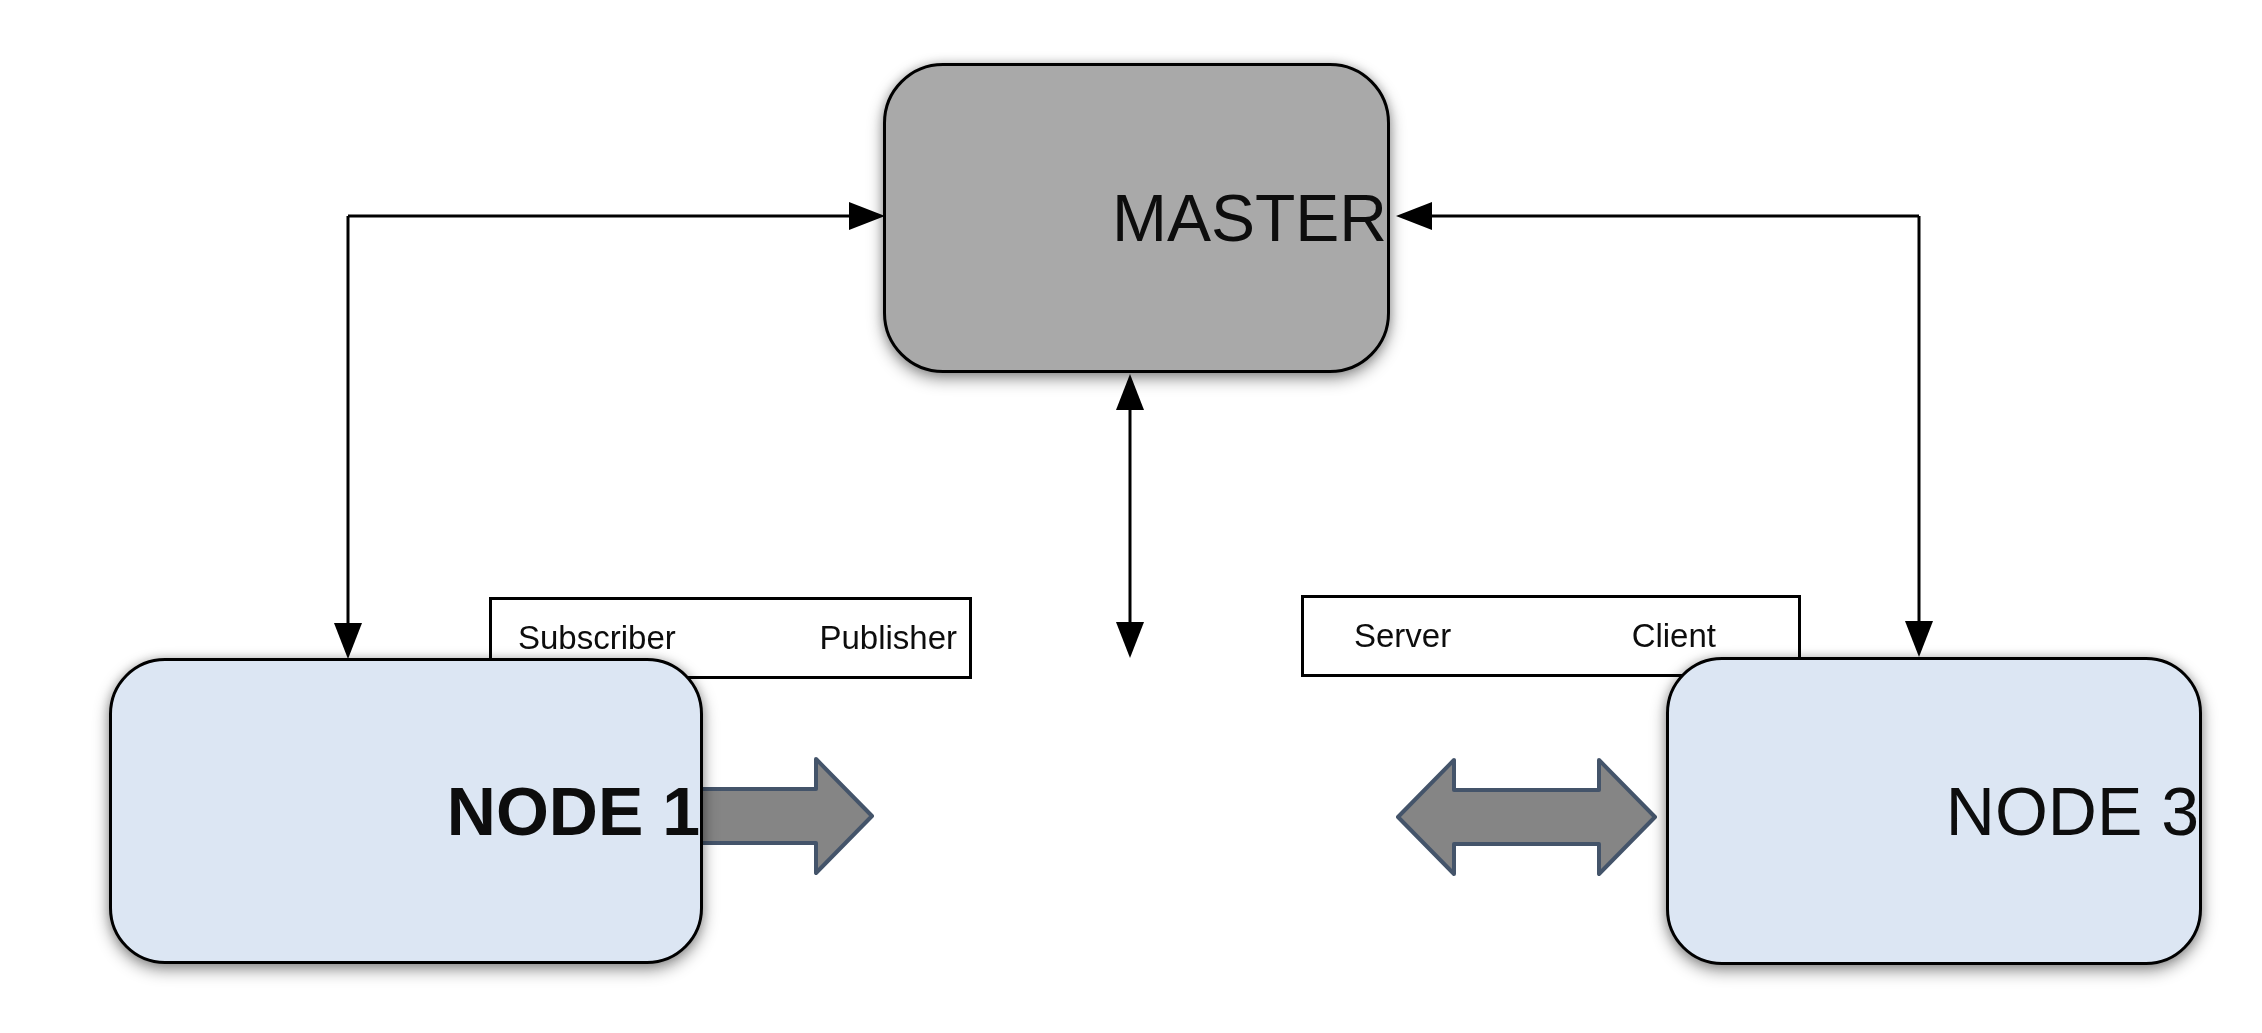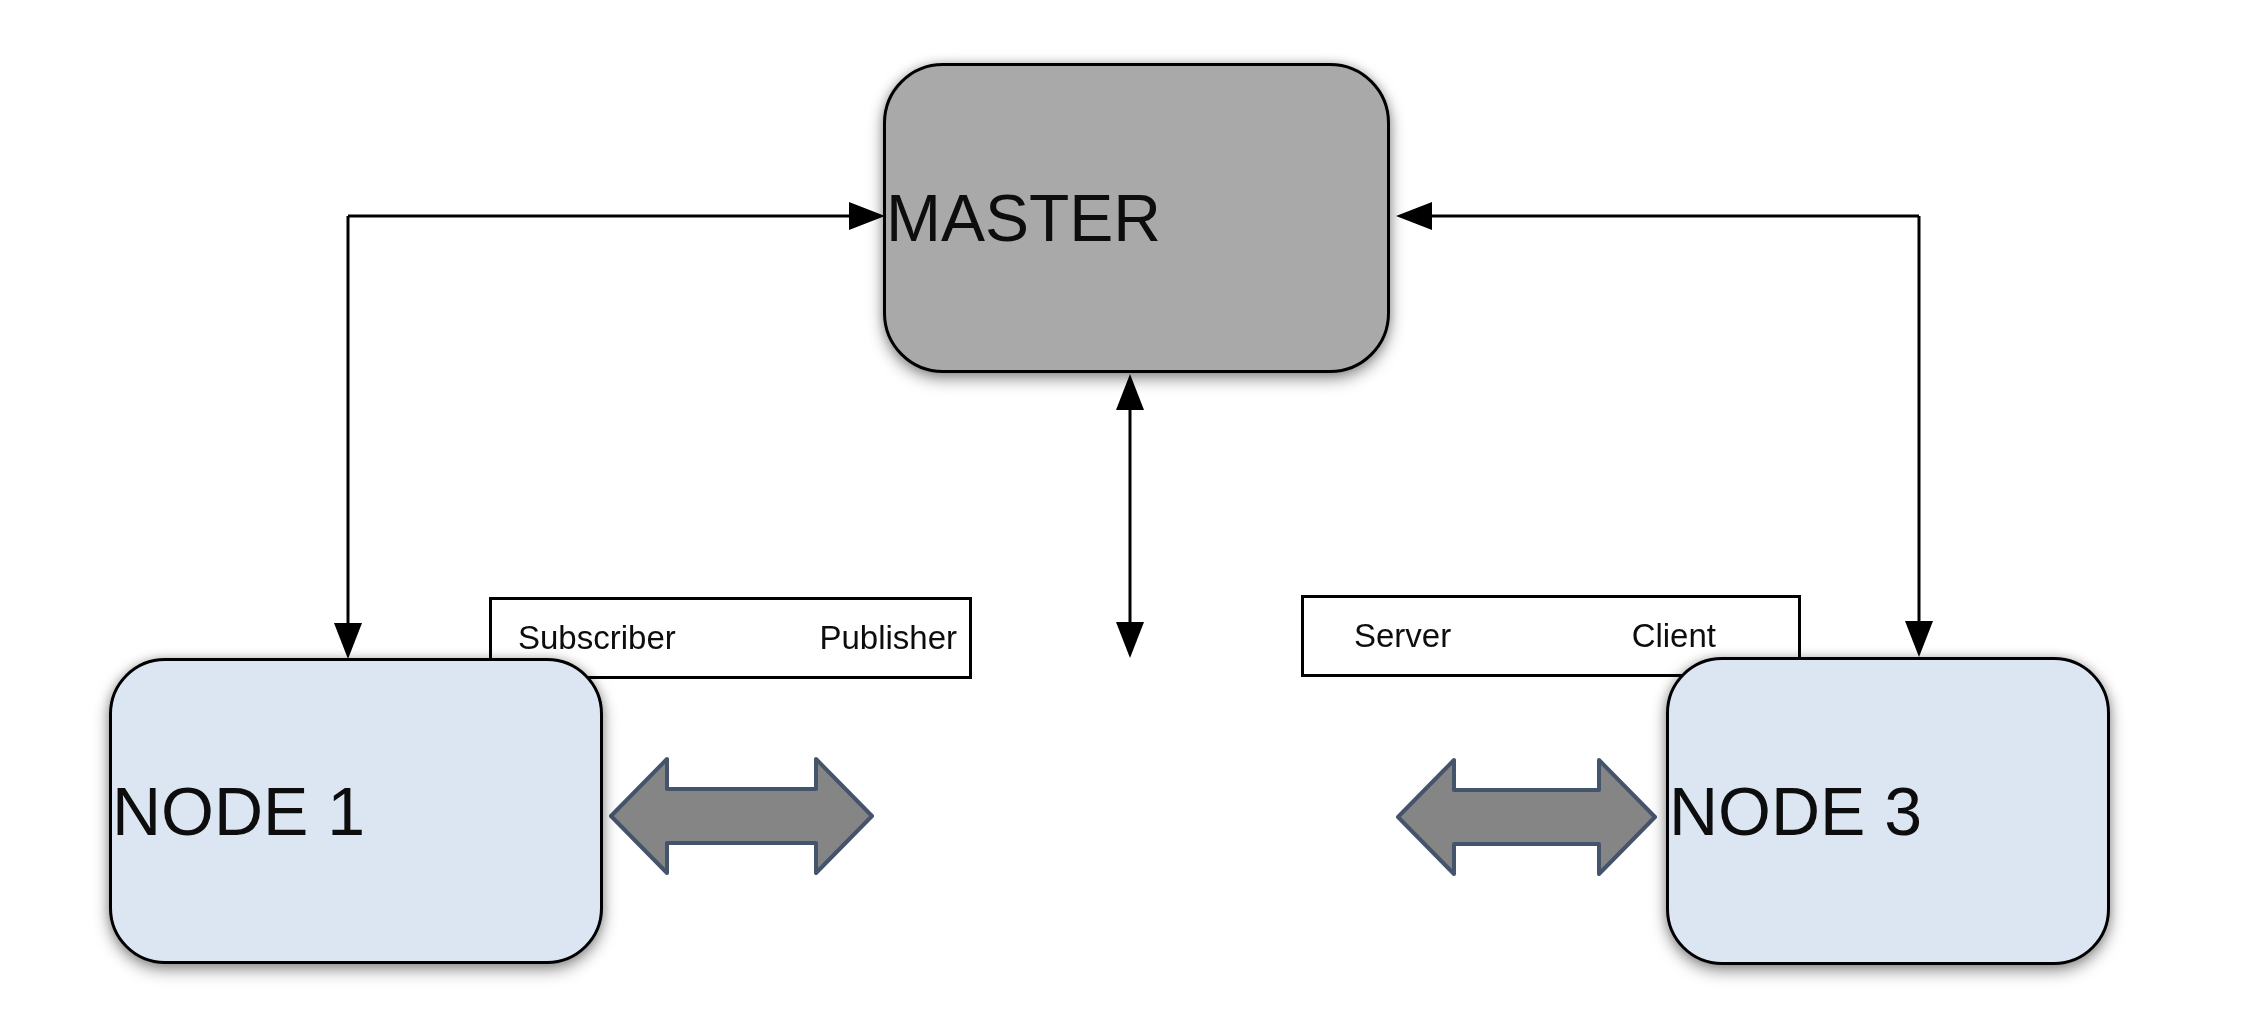--- a/index.html
+++ b/index.html
@@ -52,37 +52,37 @@
   }
   .link-label-box.pubsub{left:489px;top:597px;width:483px;height:82px;padding:0 12px 0 26px;}
   .link-label-box.srvcli{left:1301px;top:595px;width:500px;height:82px;padding:0 82px 0 50px;text-align:center;}
   .shape{
     position:absolute;
     z-index:3;
     box-sizing:border-box;
     border:3px solid var(--box-border);
     display:flex;
     align-items:center;
-    justify-content:flex-start;
+    justify-content:flex-end;
     box-shadow:0 6px 16px rgba(0,0,0,0.42), 0 0 10px rgba(0,0,0,0.18);
   }
   .master{
     left:883px;top:63px;width:507px;height:310px;
     border-radius:60px;
     background:var(--master-fill);
     font-size:66px;
   }
   .node{
     background:var(--node-fill);
     border-radius:56px;
     font-size:68px;
   }
-  .node1{left:109px;top:658px;width:494px;height:306px;}
+  .node1{left:109px;top:658px;width:594px;height:306px;font-weight:bold;}
   .node2{left:879px;top:658px;width:499px;height:307px;}
-  .node3{left:1666px;top:657px;width:444px;height:308px;}
+  .node3{left:1666px;top:657px;width:536px;height:308px;}
 </style>
 </head>
 <body>
 
 <div class="canvas">
 
   <svg class="connector-layer" viewBox="0 0 2262 1033">
 
     <g>
       <line x1="348" y1="216" x2="849" y2="216"></line>

